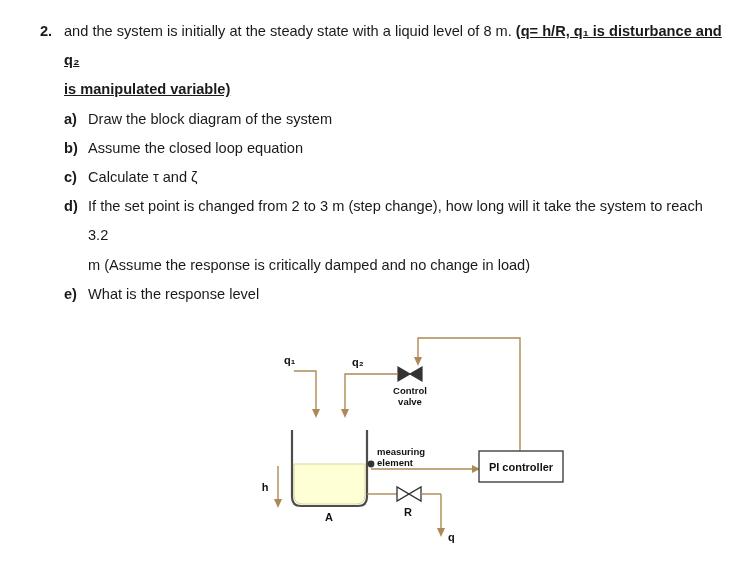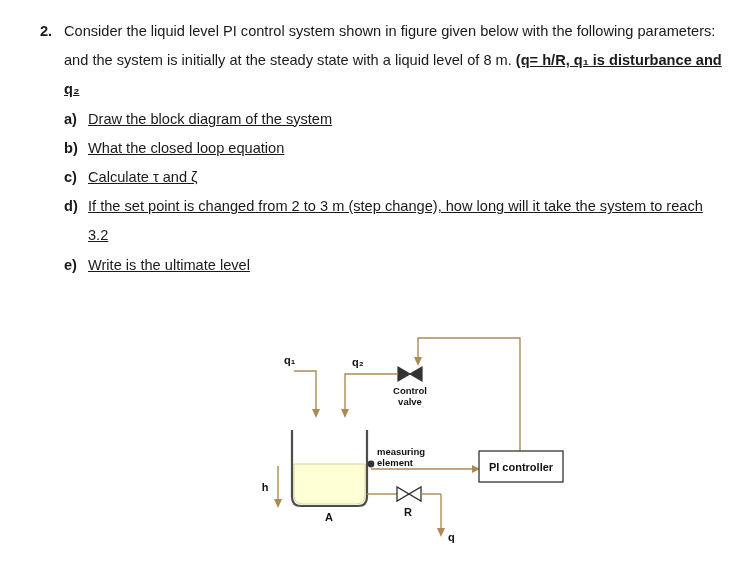--- a/index.html
+++ b/index.html
@@ -15,21 +15,21 @@
     position:absolute; left:40px; top:17px; width:684px;
     font-size:14.6px; line-height:29.2px;
   }
   .intro { display:flex; }
   .num { font-weight:bold; width:24px; flex:none; }
   .intro-text { flex:1; }
   .bu { font-weight:bold; text-decoration:underline; }
   .items { margin-left:24px; }
   .item { display:flex; }
   .item .lbl { font-weight:bold; width:24px; flex:none; }
-  .item .txt { flex:1;text-decoration:underline; }
+  .item .txt { flex:1; }
 
   svg.diagram { position:absolute; left:0; top:0; pointer-events:none; }
   .fl  { stroke:#ad8a55; stroke-width:1.4; fill:none; }
   .ah  { fill:#ad8a55; stroke:none; }
   .tankline { stroke:#4d4d4d; stroke-width:2.2; fill:none; }
   .liquid { stroke:#d8d890; stroke-width:1; }
   .valve-filled { fill:#333333; stroke:#333333; stroke-width:1.2; }
   .valve-open { fill:none; stroke:#333333; stroke-width:1.3; }
   .ctrlbox { fill:#ffffff; stroke:#333333; stroke-width:1.3; }
   .dot { fill:#333333; }
@@ -38,45 +38,49 @@
 </style>
 </head>
 <body>
 
 <div class="page">
 
   <div class="problem">
     <div class="intro">
       <span class="num">2.</span>
       <div class="intro-text">
-        <div>Consider the liquid level PI control system shown in figure given below with the following parameters:</div>
         <div><span>and the system is initially at the steady state with a liquid level of 8 m. </span><span class="bu">(q= h/R, q₁ is disturbance and q₂</span></div>
+        <div><span class="bu">is manipulated variable)</span></div>
       </div>
     </div>
 
     <div class="items">
       <div class="item">
         <span class="lbl">a)</span>
         <span class="txt">Draw the block diagram of the system</span>
       </div>
       <div class="item">
         <span class="lbl">b)</span>
-        <span class="txt">What the closed loop equation</span>
+        <span class="txt">Assume the closed loop equation</span>
       </div>
       <div class="item">
         <span class="lbl">c)</span>
         <span class="txt">Calculate τ and ζ</span>
       </div>
       <div class="item">
         <span class="lbl">d)</span>
         <span class="txt">If the set point is changed from 2 to 3 m (step change), how long will it take the system to reach 3.2</span>
       </div>
       <div class="item">
+        <span class="lbl"></span>
+        <span class="txt">m (Assume the response is critically damped and no change in load)</span>
+      </div>
+      <div class="item">
         <span class="lbl">e)</span>
-        <span class="txt">Write is the ultimate level</span>
+        <span class="txt">What is the response level</span>
       </div>
     </div>
   </div>
 
   <svg class="diagram" width="746" height="573" viewBox="0 0 746 573">
 
     <polyline class="fl" points="520,451 520,338 418,338 418,358"></polyline>
     <polygon class="ah" points="414,357 422,357 418,366"></polygon>
 
     <path class="valve-filled" d="M398,367 L398,381 L422,367 L422,381 Z"></path>

